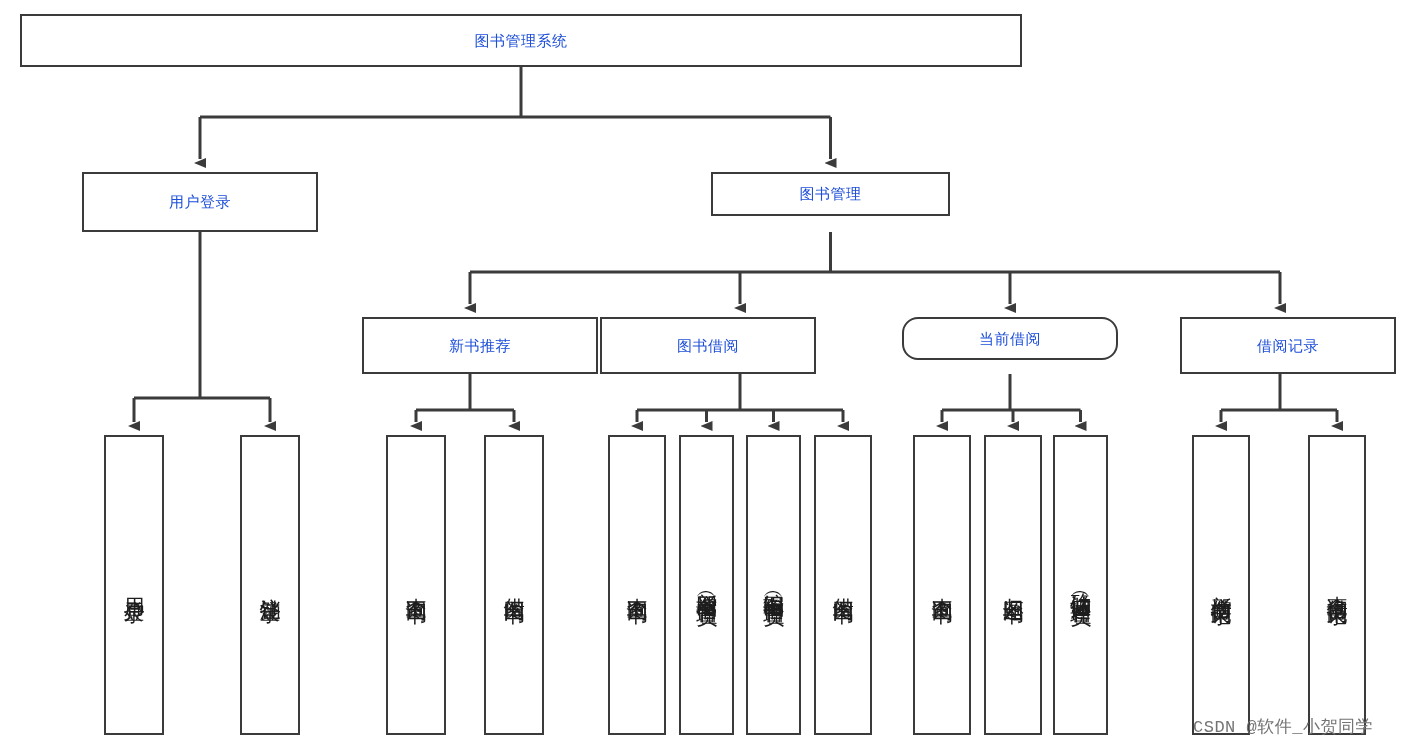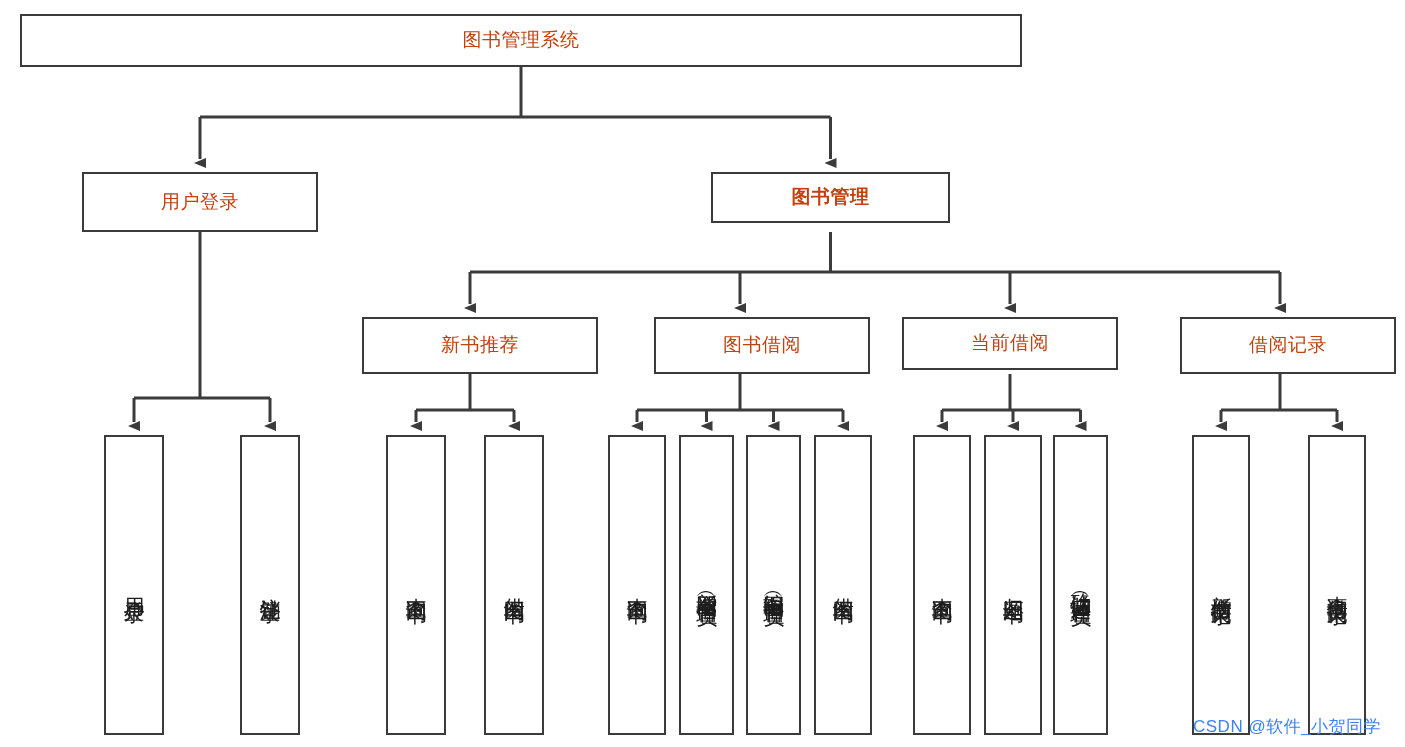--- a/index.html
+++ b/index.html
@@ -28,43 +28,44 @@
     position: absolute;
     box-sizing: border-box;
     background: #ffffff;
     border: 2px solid #3b3b3b;
     display: flex;
     align-items: center;
     justify-content: center;
     overflow: hidden;
   }
   .node-label-h {
-    font-size: 19px;
-    color: #c2410c;
+    font-size: 15px;
+    color: #1d4ed8;
     line-height: 1.2;
     letter-spacing: 0.5px;
     white-space: nowrap;
     text-align: center;
   }
   .node-label-v {
     writing-mode: vertical-rl;
     text-orientation: upright;
     font-size: 21px;
     color: #1d1d1d;
     line-height: 1.45;
     letter-spacing: 2px;
     text-align: center;
     white-space: nowrap;
   }
   .watermark {
     position: absolute;
     font-size: 17px;
-    color: #3b82f6;
+    color: #737373;
     white-space: nowrap;
     letter-spacing: 0.5px;
+    font-family: Liberation Mono, monospace;
   }
 </style>
 </head>
 <body>
 
 <div id="stage">
 
   <svg id="diagram-svg" viewBox="0 0 1405 747" xmlns="http://www.w3.org/2000/svg">
     <defs>
       <marker id="arrow" markerWidth="10" markerHeight="12" refX="1" refY="6" orient="auto" markerUnits="userSpaceOnUse">
@@ -108,30 +109,30 @@
       </g>
   </svg>
 
   <div id="nodes-layer">
       <div class="node-box" style="left: 20px; top: 14px; width: 1002px; height: 53px;">
         <span class="node-label-h">图书管理系统</span>
       </div>
       <div class="node-box" style="left: 82px; top: 172px; width: 236px; height: 60px;">
         <span class="node-label-h">用户登录</span>
       </div>
-      <div class="node-box" style="left: 711px; top: 172px; width: 239px; height: 51px; font-weight: bold;">
+      <div class="node-box" style="left: 711px; top: 172px; width: 239px; height: 44px;">
         <span class="node-label-h">图书管理</span>
       </div>
       <div class="node-box" style="left: 362px; top: 317px; width: 236px; height: 57px;">
         <span class="node-label-h">新书推荐</span>
       </div>
-      <div class="node-box" style="left: 654px; top: 317px; width: 216px; height: 57px;">
+      <div class="node-box" style="left: 600px; top: 317px; width: 216px; height: 57px;">
         <span class="node-label-h">图书借阅</span>
       </div>
-      <div class="node-box" style="left: 902px; top: 317px; width: 216px; height: 53px;">
+      <div class="node-box" style="left: 902px; top: 317px; width: 216px; height: 43px; border-radius: 16px;">
         <span class="node-label-h">当前借阅</span>
       </div>
       <div class="node-box" style="left: 1172px; top: 317px; width: 216px; height: 57px; margin-left: 8px;">
         <span class="node-label-h">借阅记录</span>
       </div>
       <div class="node-box" style="left: 104px; top: 435px; width: 60px; height: 300px;">
         <span class="node-label-v">用户登录</span>
       </div>
       <div class="node-box" style="left: 240px; top: 435px; width: 60px; height: 300px;">
         <span class="node-label-v">注销登录</span>

